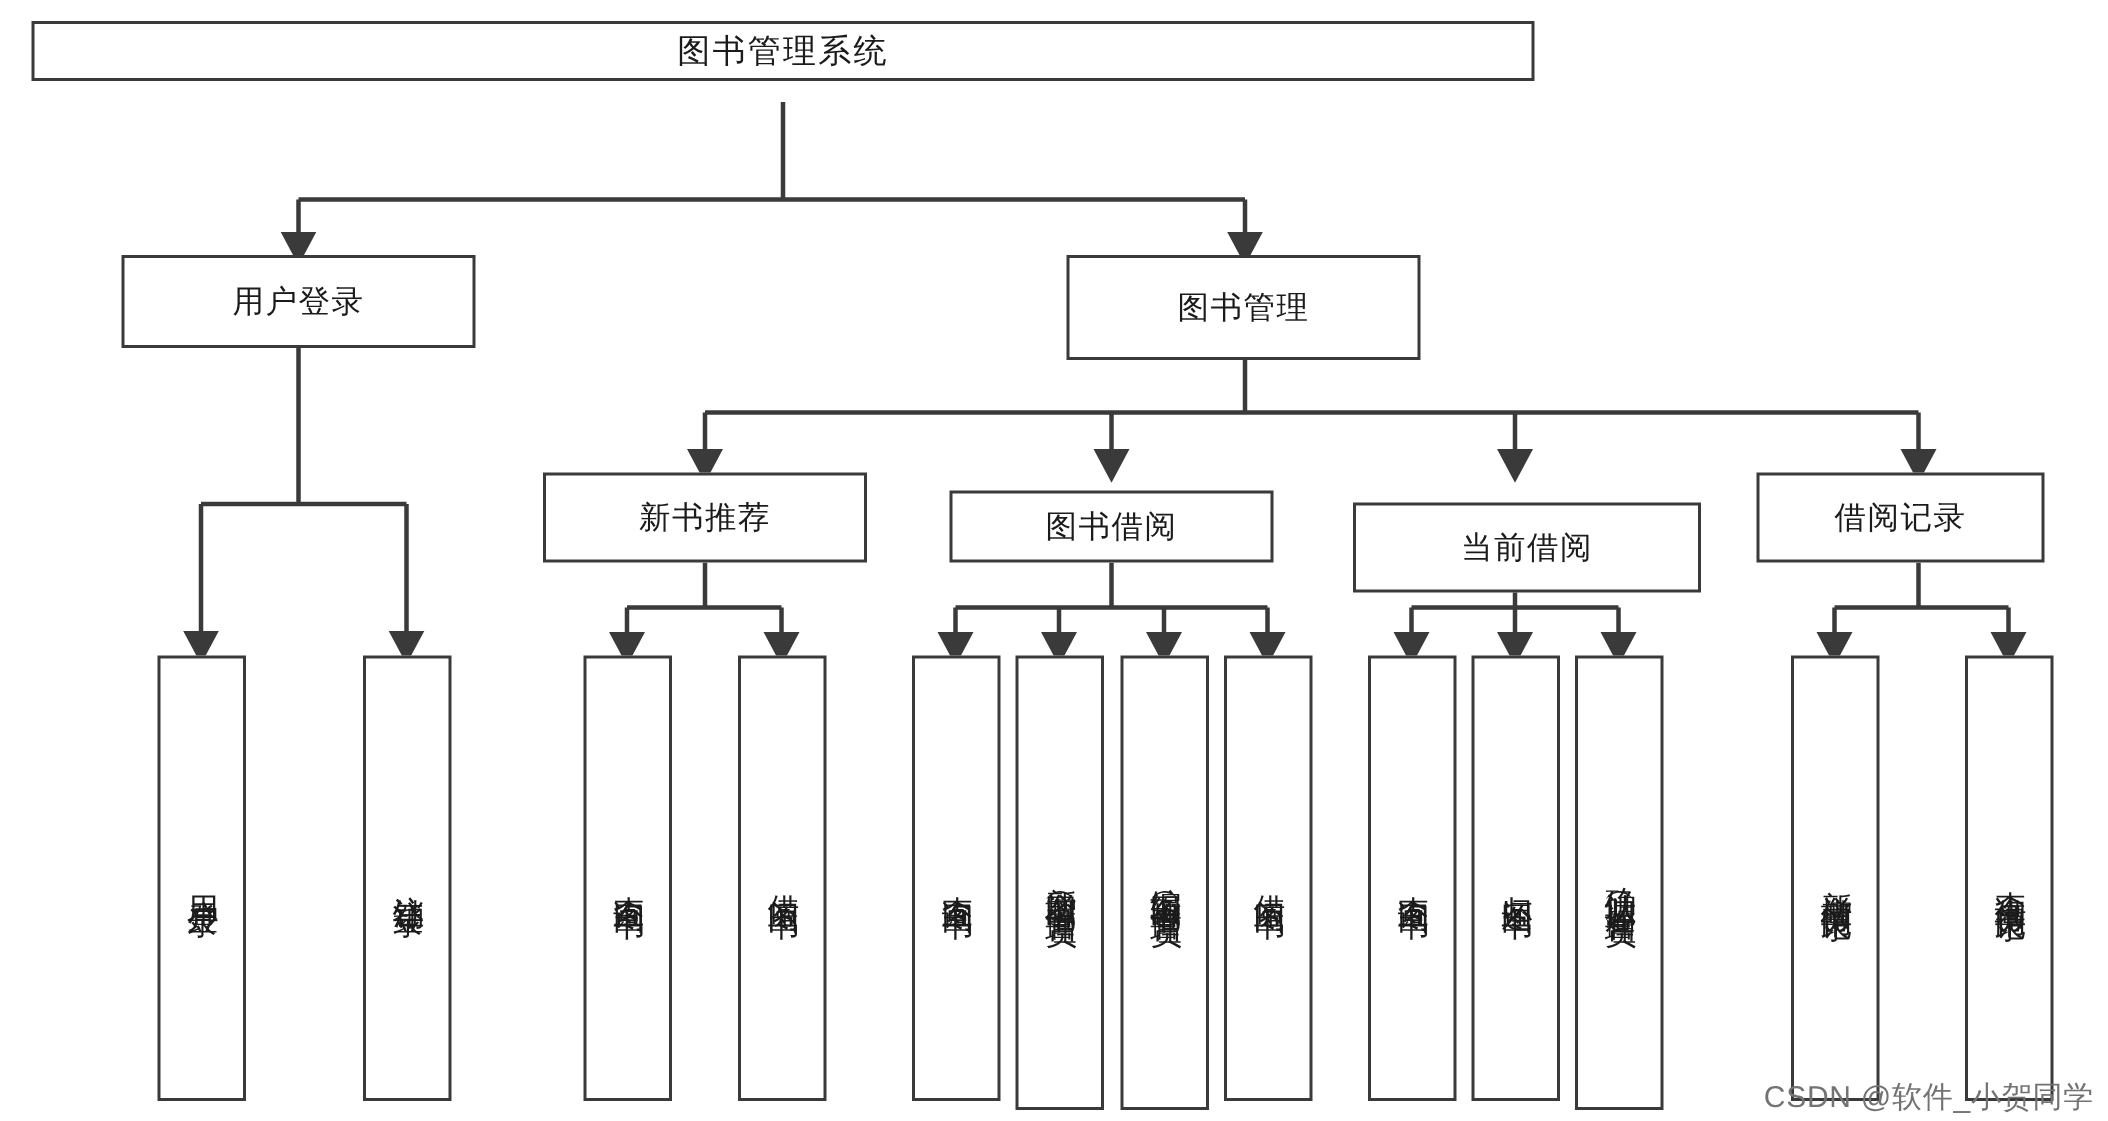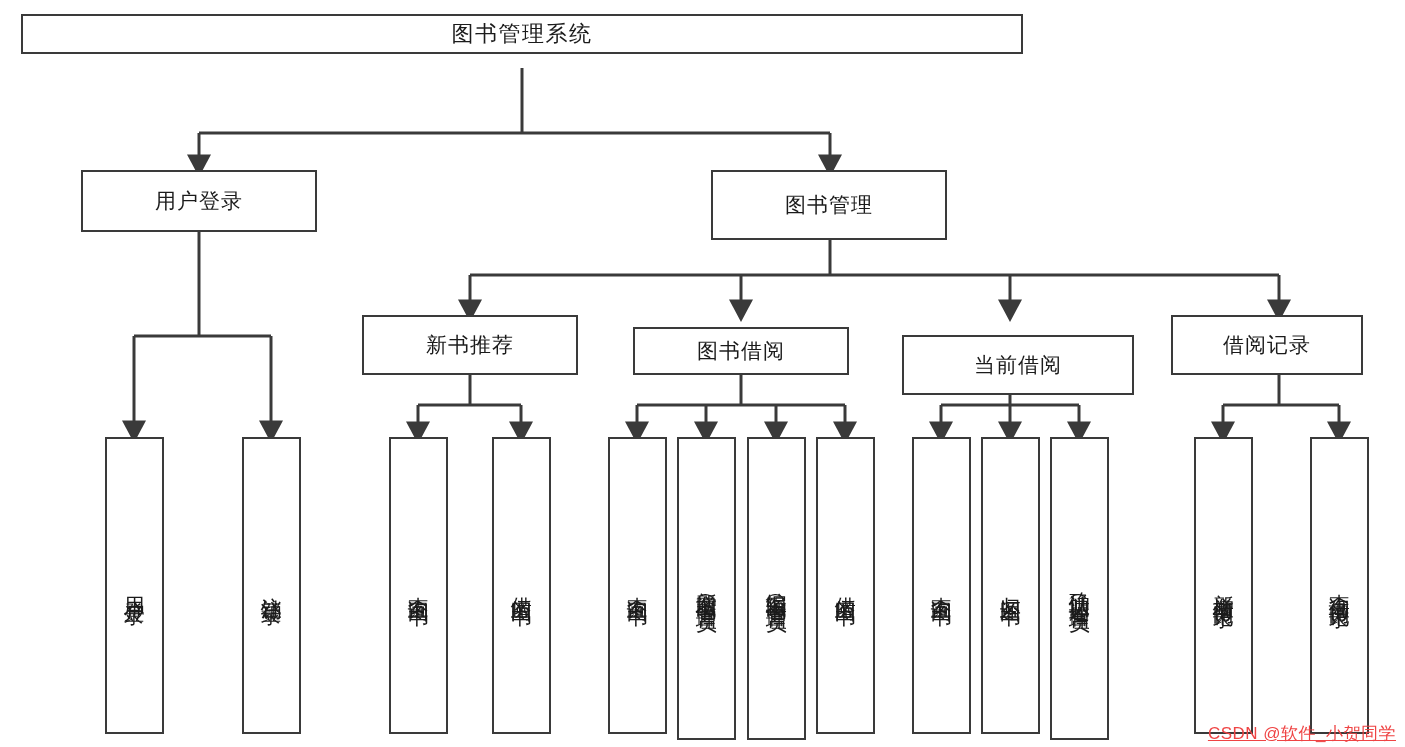--- a/index.html
+++ b/index.html
@@ -8,23 +8,23 @@
   #stage{position:relative;width:1405px;height:747px;background:#fff;}
   svg#wires{position:absolute;left:0;top:0;width:1405px;height:747px;}
   .node{position:absolute;box-sizing:border-box;background:#fff;
         border:2.5px solid #3a3a3a;display:flex;align-items:center;
         justify-content:center;color:#1b1b1b;}
   .node.h{font-size:21px;letter-spacing:1px;}
   .node.root{font-size:22px;letter-spacing:1.5px;}
   .node.v{writing-mode:vertical-rl;text-orientation:upright;
           font-size:21px;line-height:1.32;letter-spacing:3px;
           padding:6px 0;text-align:center;}
-  .wm{position:absolute;right:9px;bottom:2px;color:#ef4444;
-      font-size:17px;letter-spacing:.5px;white-space:nowrap;
-      pointer-events:none;text-decoration:underline;}
+  .wm{position:absolute;right:9px;bottom:2px;color:#737373;
+      font-size:20px;letter-spacing:.5px;white-space:nowrap;
+      pointer-events:none;}
 </style>
 </head>
 <body>
 
 <div id="stage">
 
   <svg id="wires" viewBox="0 0 1405 747" xmlns="http://www.w3.org/2000/svg">
     <defs>
       <marker id="arw" markerWidth="12" markerHeight="12" refX="1.2" refY="4" orient="auto" markerUnits="strokeWidth">
         <path d="M0,0 L0,8 L7.5,4 z" fill="#3a3a3a"></path>

